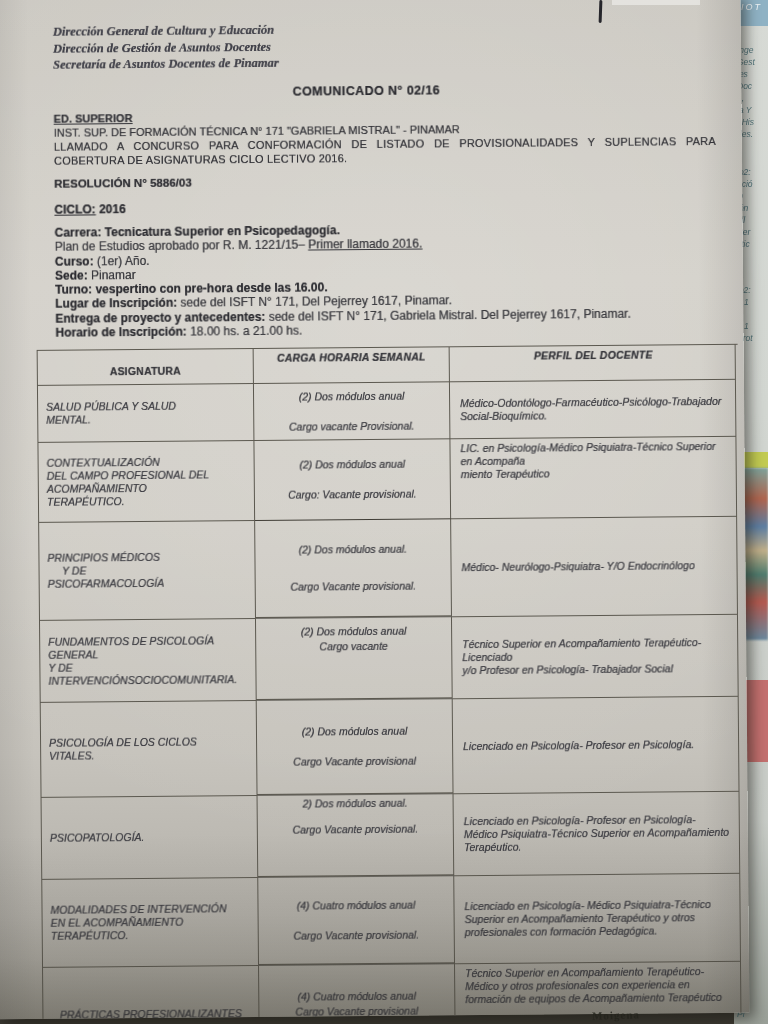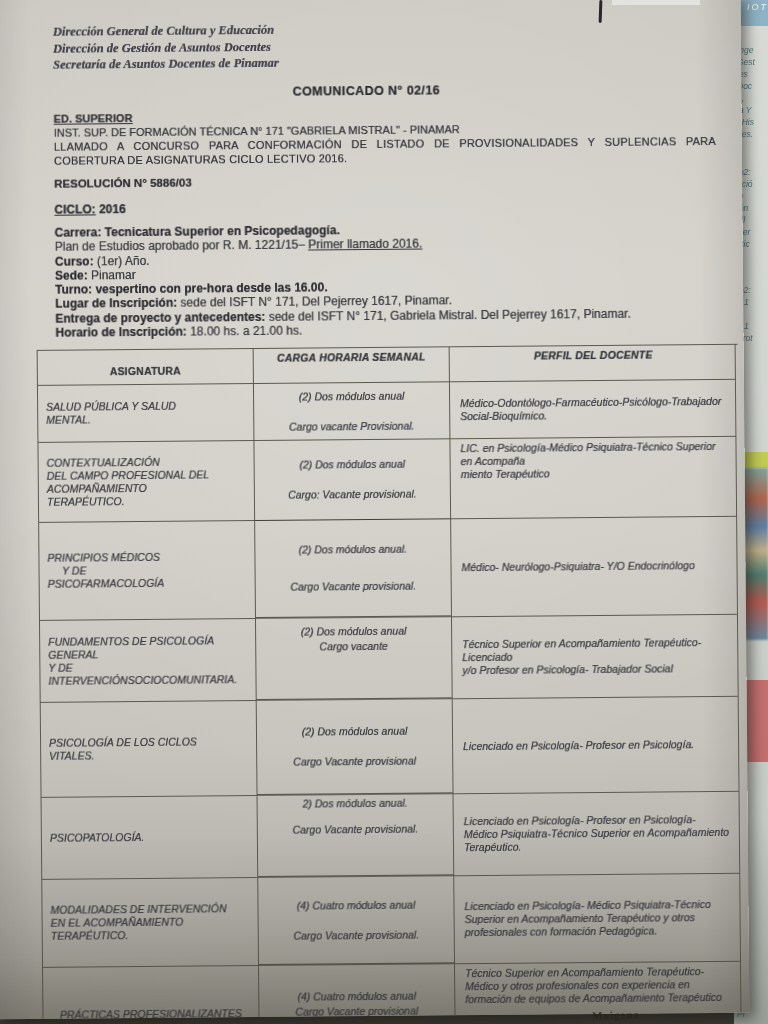--- a/index.html
+++ b/index.html
@@ -16,21 +16,21 @@
   
   .magazine{
     position:absolute;right:0;top:0;width:34px;height:1024px;
     background:linear-gradient(180deg,#d7dad5 0%,#d2d6d1 40%,#c8ccc7 80%,#9aa098 100%);
     z-index:1;
   }
   .mag-band{
     position:absolute;left:0;top:0;width:34px;height:26px;
     background:#8fb2c4;color:#eef3f5;font-size:9px;letter-spacing:2px;
     display:flex;align-items:flex-start;justify-content:flex-end;
-    padding:2px 0 0 0;box-sizing:border-box;font-style:italic;
+    padding:2px 6px 0 0;box-sizing:border-box;font-style:italic;
   }
   .mag-frag{
     position:absolute;left:3px;color:#3c656d;font-size:8.5px;line-height:12px;
     white-space:pre-line;font-style:italic;opacity:.85;
   }
   .mag-frag.f1{top:44px;}
   .mag-frag.f2{top:166px;color:#35606c;}
   .mag-frag.f3{top:284px;}
   .mag-frag.f4{top:760px;color:#4a5a55;}
   .mag-frag.f5{top:996px;color:#37626b;}

